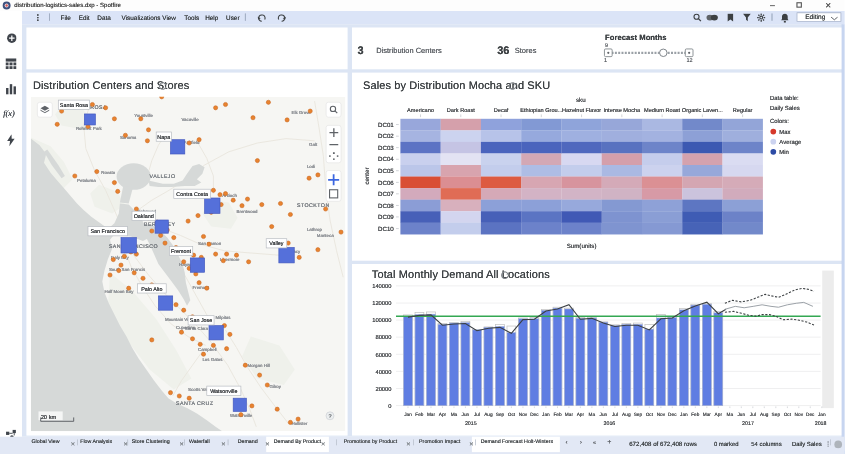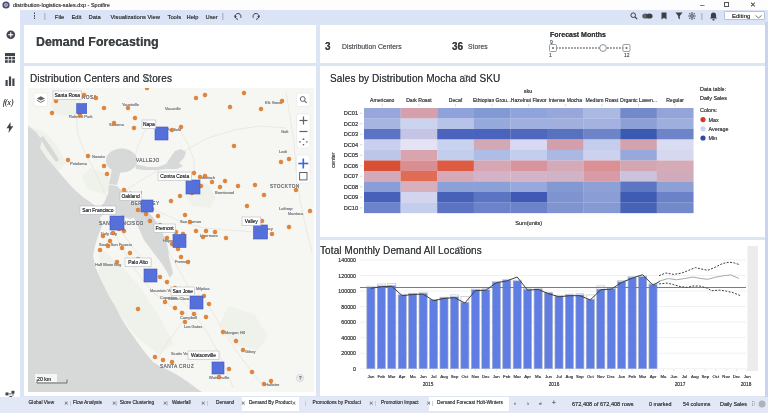--- a/index.html
+++ b/index.html
@@ -118,21 +118,20 @@
           <rect x="7.8" y="1" width="3.6" height="3.6"></rect>
           <circle cx="7" cy="9" r="2"></circle>
         </g>
         <g stroke="#40454c" stroke-width="1" fill="none">
           <path d="M4.1 4.8h3.7M9.6 4.6v2.5"></path>
         </g>
       </svg>
 </div>
 <div class="card" style="left:24px;top:25px;width:292px;height:38px"></div>
 <div class="card" style="left:320px;top:25px;width:445px;height:38px"></div>
-<span class="abs" style="left:36px;top:35px;font-size:12.4px;font-weight:bold;color:#3c4043;letter-spacing:0">Demand Forecasting</span>
 <span class="abs" style="left:325px;top:41px;font-size:10px;font-weight:bold;color:#3c4043">3</span>
 <span class="abs" style="left:342px;top:43px;font-size:6.8px;color:#5f6368">Distribution Centers</span>
 <span class="abs" style="left:452px;top:41px;font-size:10px;font-weight:bold;color:#3c4043">36</span>
 <span class="abs" style="left:468px;top:43px;font-size:6.8px;color:#5f6368">Stores</span>
 <span class="abs" style="left:550px;top:30.5px;font-size:7px;font-weight:bold;color:#3c4043">Forecast Months</span>
 <span class="abs" style="left:550px;top:39px;font-size:5px;color:#5f6368">9</span>
 <svg class="abs" style="left:548px;top:43px" width="84" height="12" viewBox="0 0 84 12">
 <g stroke="#9aa0a6" stroke-width="2" stroke-dasharray="1.8 1.2">
         <line x1="5" y1="5" x2="80" y2="5"></line>
       </g>
@@ -552,21 +551,21 @@
 <text x="700" y="112">Colors:</text>
 <circle cx="703" cy="119.6" r="2.6" fill="#d6392b"></circle>
         <text x="708.5" y="121.6">Max</text>
 <circle cx="703" cy="128.8" r="2.6" fill="#ccd3f0"></circle>
         <text x="708.5" y="130.8">Average</text>
 <circle cx="703" cy="138" r="2.6" fill="#2d4ba5"></circle>
         <text x="708.5" y="140">Min</text>
 </g>
 </svg>
 <div class="card" style="left:320px;top:240px;width:445px;height:156px"></div>
-<span class="ptitle abs" style="left:320px;top:245px">Total Monthly Demand All Locations</span>
+<span class="ptitle abs" style="left:338px;top:245px">Total Monthly Demand All Locations</span>
 <svg class="abs" style="left:455px;top:246px" width="8" height="8" viewBox="0 0 8 8">
       <path d="M6.8 3.2A3 3 0 1 0 6.9 4.8" fill="none" stroke="#80868b" stroke-width="1"></path>
       <path d="M7.6 1.2v2.4H5.2z" fill="#80868b"></path>
     </svg>
 <svg class="abs" style="left:320px;top:240px" width="445" height="152" viewBox="320 240 445 152">
 <rect x="747.5" y="246" width="10.5" height="125" fill="#ececec"></rect>
 <line x1="360" y1="368.7" x2="746" y2="368.7" stroke="#ededee" stroke-width="0.8"></line>
 <text x="356" y="370.7" font-size="5.3" fill="#5f6368" text-anchor="end">0</text>
 <line x1="360" y1="353.2" x2="746" y2="353.2" stroke="#ededee" stroke-width="0.8"></line>
 <text x="356" y="355.2" font-size="5.3" fill="#5f6368" text-anchor="end">20000</text>

